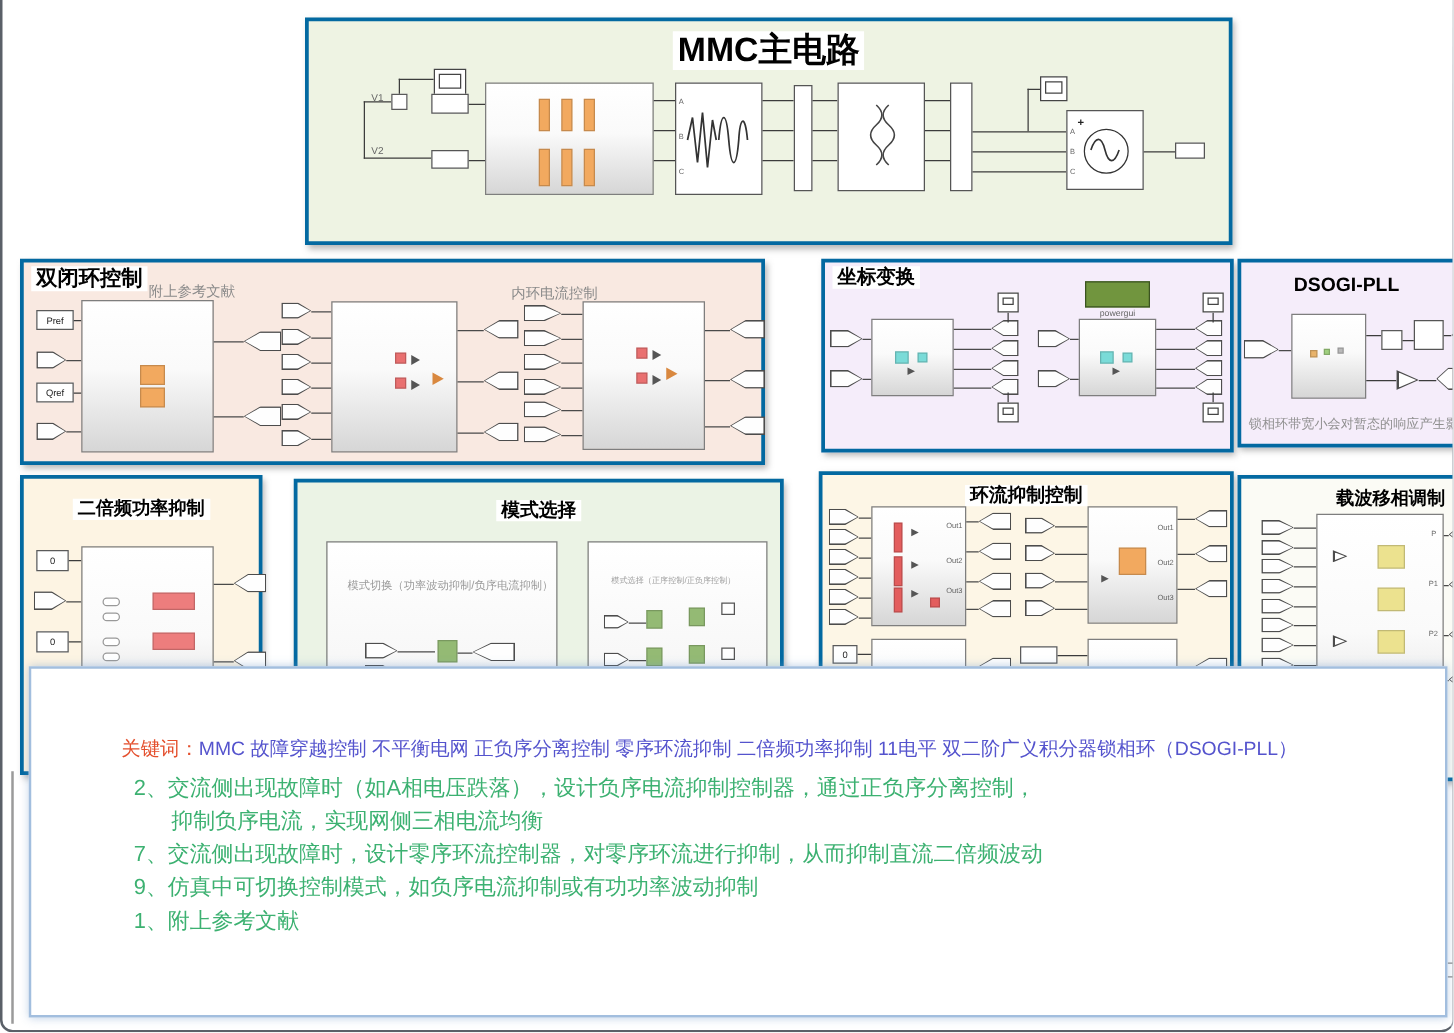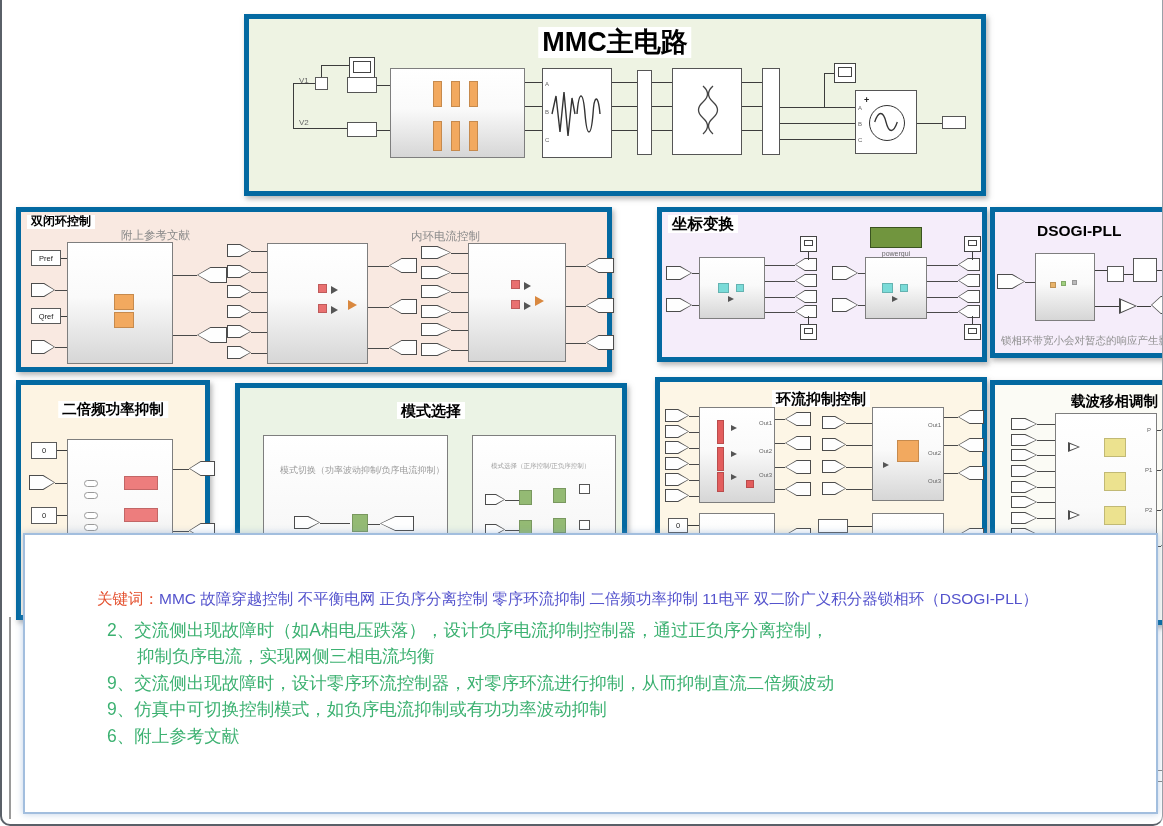--- a/index.html
+++ b/index.html
@@ -1,20 +1,20 @@
 <!DOCTYPE html>
 <html><head>
 <meta charset="utf-8">
 <style>
   html,body{margin:0;padding:0;background:#fff}
   #stage{position:relative;width:1163px;height:826px;background:#fff;overflow:hidden;
          font-family:"Liberation Sans","DejaVu Sans",sans-serif;box-sizing:border-box;
          border-left:2px solid #5a6068;border-right:1px solid #9aa0a8;border-bottom:2px solid #5a6068;
          border-radius:0 0 10px 10px}
-  .panel{position:absolute;border:5px solid #0369a1;box-shadow:2px 3px 5px rgba(110,110,110,.5);box-sizing:border-box}
+  .panel{position:absolute;border:3px solid #0369a1;box-shadow:2px 3px 5px rgba(110,110,110,.5);box-sizing:border-box}
   .ptitle{position:absolute;font-weight:700;white-space:nowrap;color:#000;background:#fff;padding:0 4px;line-height:1.15}
   .ctr{left:50%;transform:translateX(-50%)}
   .sublabel{position:absolute;color:#8a8a8a;white-space:nowrap;background:transparent}
   .blk{position:absolute;border:1px solid #7e7e7e;background:linear-gradient(180deg,#ffffff 0%,#fafafa 45%,#d6d6d6 100%);box-sizing:border-box}
   .flat{position:absolute;border:1px solid #555;background:#fff;box-sizing:border-box}
   .wire{position:absolute;background:#3c3c3c}
   .port{position:absolute}
   .port>i{position:absolute;top:50%;height:1px;background:#4a4a4a;width:12px}
   .pin>i{left:100%}.pout>i{right:100%}
   .pin::before{content:"";position:absolute;inset:0;background:#4c4c4c;clip-path:polygon(0 0,55% 0,100% 50%,55% 100%,0 100%)}
@@ -119,21 +119,21 @@
         <svg width="32" height="32" viewBox="0 0 34 34" style="position:absolute;left:0;top:0">
           <path d="M5 17 C9 5,14 5,17 17 C20 29,25 29,29 17" fill="none" stroke="#333" stroke-width="1.4"></path>
         </svg>
       </div>
     </div>
     <div class="wire" style="left:668px;top:104px;width:25px;height:1px"></div>
     <div class="flat" style="left:693px;top:97px;width:24px;height:13px"></div>
   </div>
 
   <div class="panel" style="left:14px;top:207px;width:596px;height:165px;background:#f9e9e1">
-    <div class="ptitle" style="left:6px;top:3px;font-size:12px">双闭环控制</div>
+    <div class="ptitle" style="left:6px;top:3px;font-size:17px">双闭环控制</div>
     <div class="sublabel" style="left:100px;top:16px;font-size:11.5px">附上参考文献</div>
     <div class="sublabel" style="left:390px;top:17px;font-size:11.5px">内环电流控制</div>
     <div class="tag" style="left:10px;top:38px;width:30px;height:16px">Pref</div>
     <div class="wire" style="left:40px;top:46px;width:6px;height:1px"></div>
     <div class="port pin" style="left:10px;top:71px;width:24px;height:14px">
         <i></i>
       </div>
     <div class="tag" style="left:10px;top:96px;width:30px;height:16px">Qref</div>
     <div class="wire" style="left:40px;top:104px;width:6px;height:1px"></div>
     <div class="port pin" style="left:10px;top:128px;width:24px;height:14px">
@@ -520,19 +520,19 @@
   <div class="wire" style="left:1156px;top:770px;width:6px;height:1px;background:#8a8a8a"></div>
   <div class="wire" style="left:1156px;top:781px;width:6px;height:1px;background:#8a8a8a"></div>
 
   <div id="overlay">
     <div class="kw">
       <span class="kwl">关键词：</span><span class="kwt">MMC  故障穿越控制  不平衡电网  正负序分离控制  零序环流抑制  二倍频功率抑制  11电平  双二阶广义积分器锁相环（DSOGI-PLL）</span>
     </div>
     <div class="list">
       <div>2、交流侧出现故障时（如A相电压跌落），设计负序电流抑制控制器，通过正负序分离控制，</div>
       <div class="cont">抑制负序电流，实现网侧三相电流均衡</div>
-      <div>9、交流侧出现故障时，设计零序环流控制器，对零序环流进行抑制，从而抑制直流二倍频波动</div>
+      <div>7、交流侧出现故障时，设计零序环流控制器，对零序环流进行抑制，从而抑制直流二倍频波动</div>
       <div>9、仿真中可切换控制模式，如负序电流抑制或有功功率波动抑制</div>
-      <div>6、附上参考文献</div>
+      <div>1、附上参考文献</div>
     </div>
   </div>
 
 </div>
 
 </body></html>

